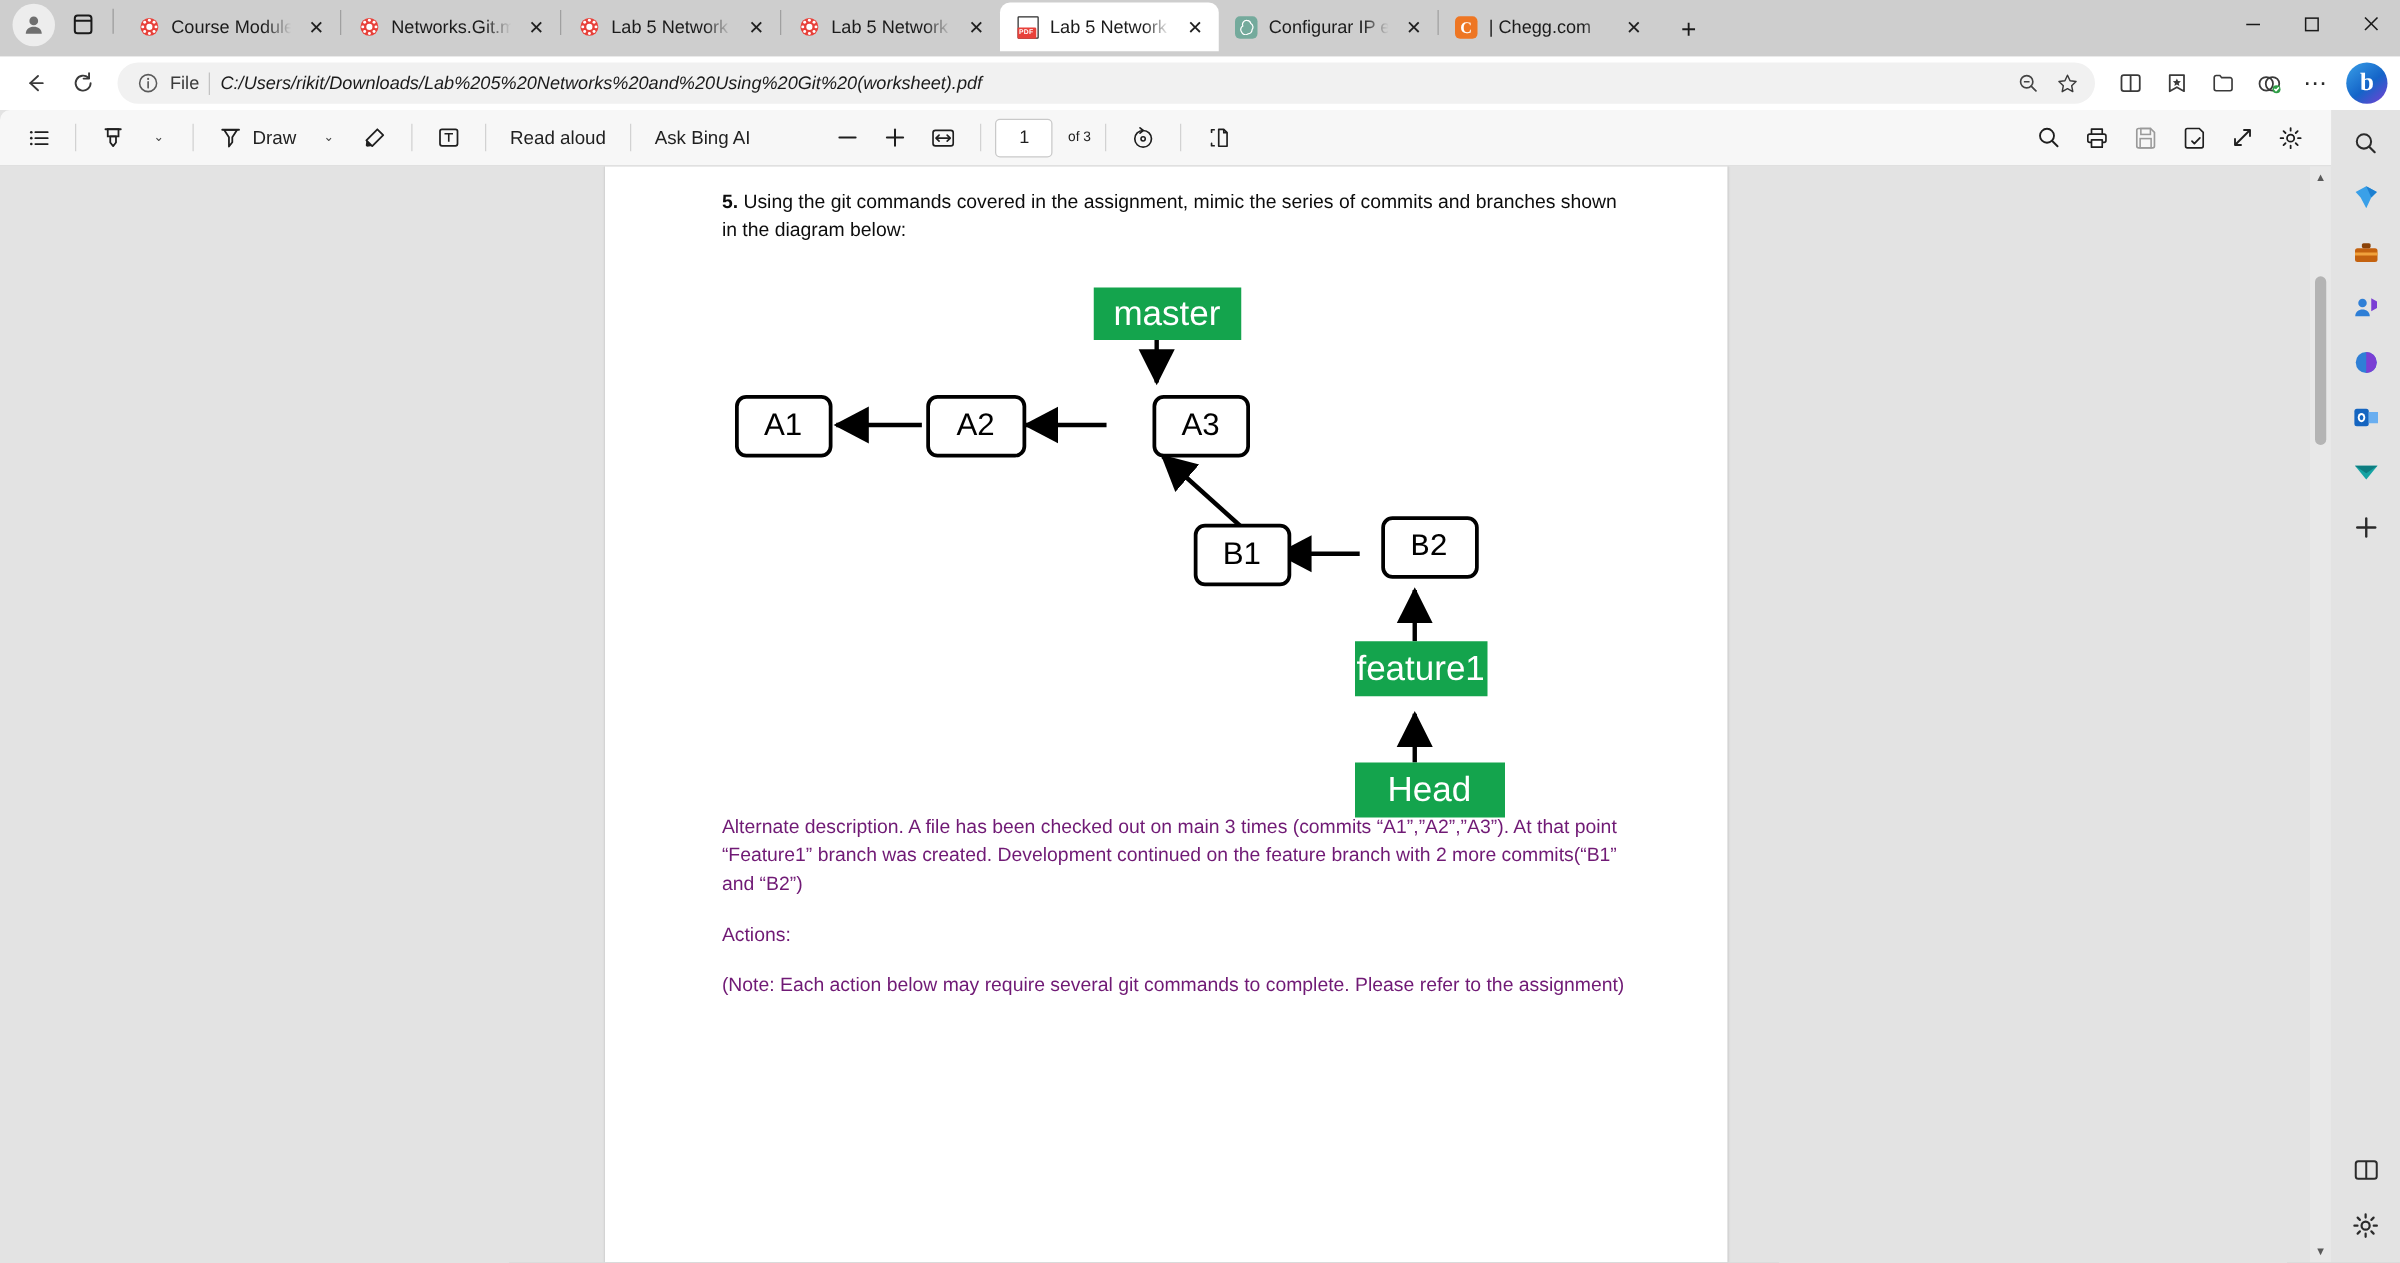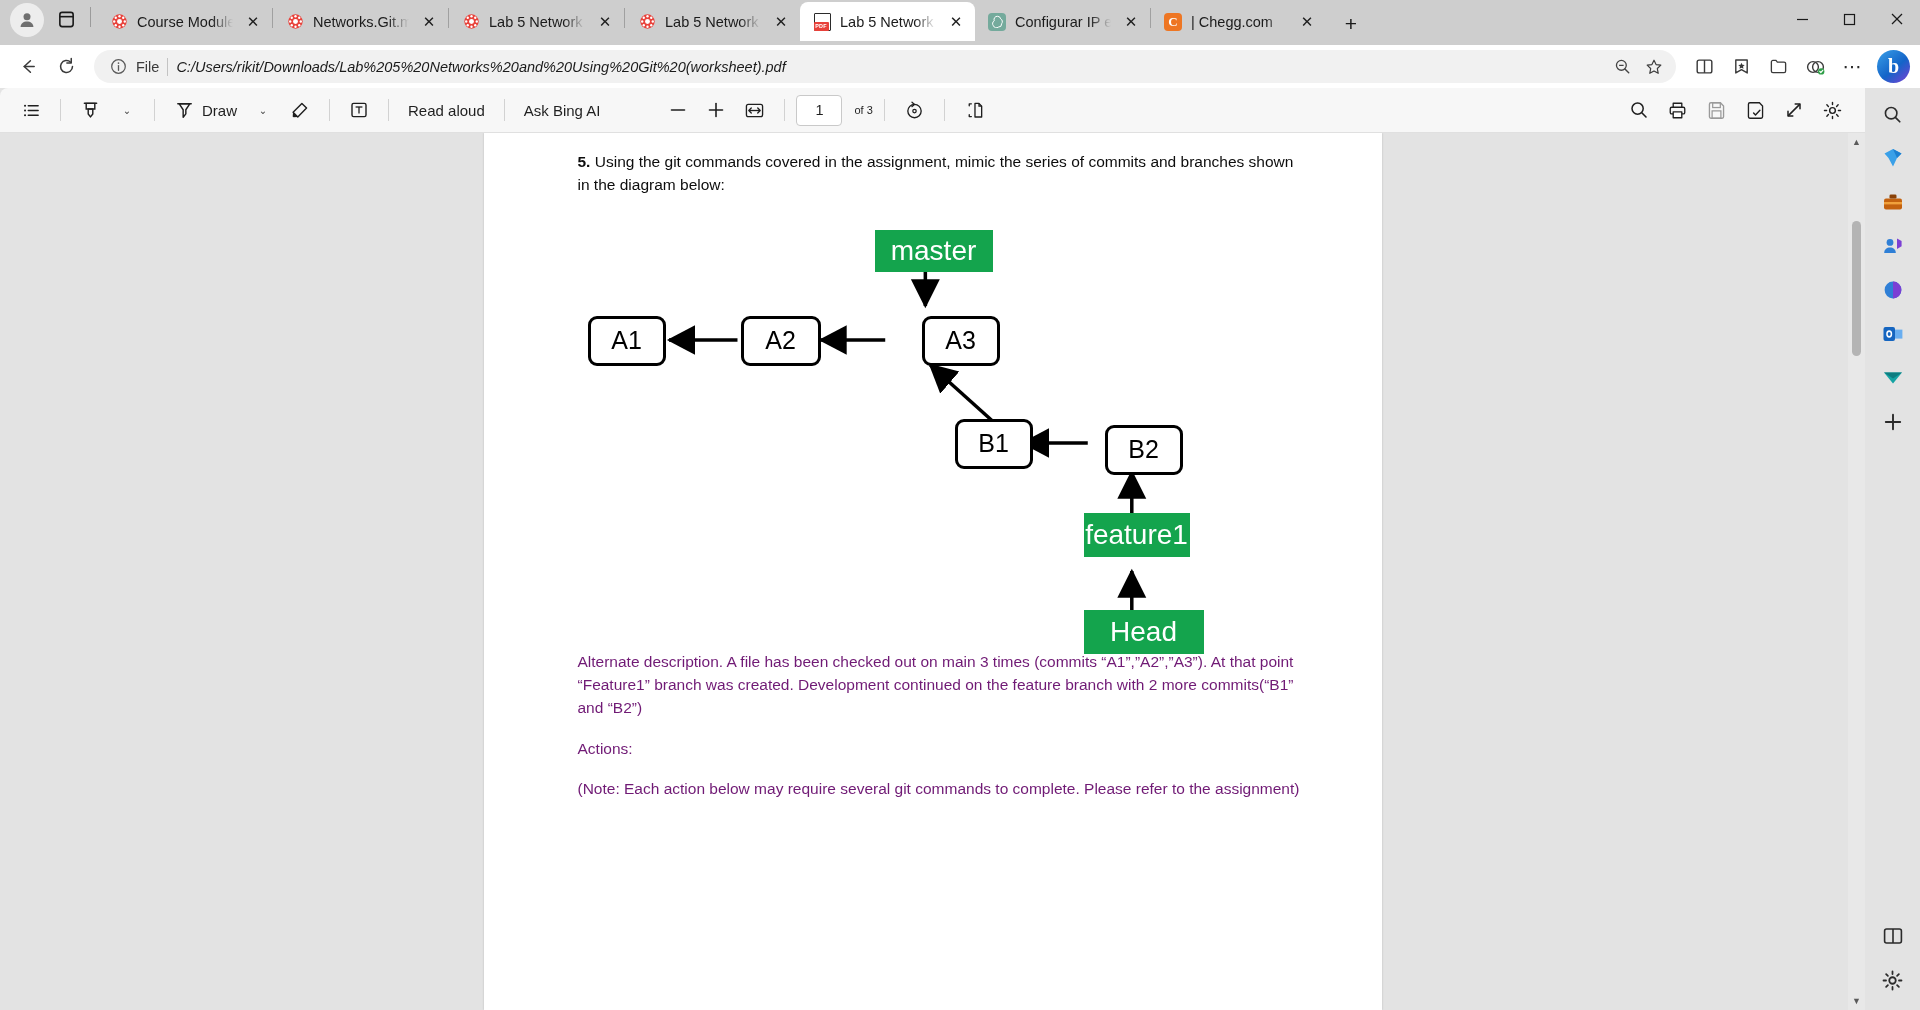--- a/index.html
+++ b/index.html
@@ -574,21 +574,21 @@
             </div>
             <div class="node" style="left:163px; top:103px; width:80px; height:50px;">
               <span>A2</span>
             </div>
             <div class="node" style="left:316px; top:103px; width:78px; height:50px;margin-left:28px;">
               <span>A3</span>
             </div>
             <div class="node" style="left:377px; top:206px; width:78px; height:50px;">
               <span>B1</span>
             </div>
-            <div class="node" style="left:527px; top:212px; width:78px; height:50px;">
+            <div class="node" style="left:527px; top:200px; width:78px; height:50px;font-family:Liberation Mono, monospace;">
               <span>B2</span>
             </div>
 
             <div class="lbl" style="left:506px; top:300px; width:106px; height:44px;">
               <span>feature1</span>
             </div>
             <div class="lbl" style="left:506px; top:397px; width:120px; height:44px;">
               <span>Head</span>
             </div>
           </div>

